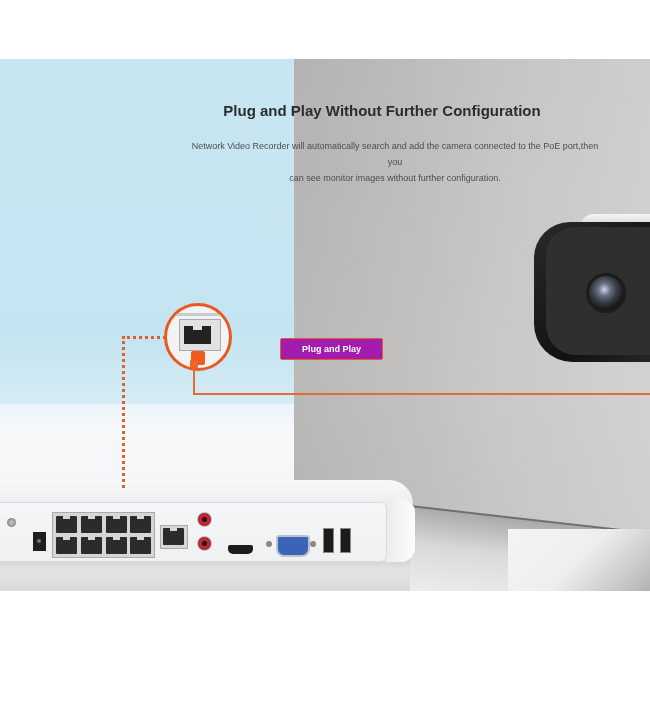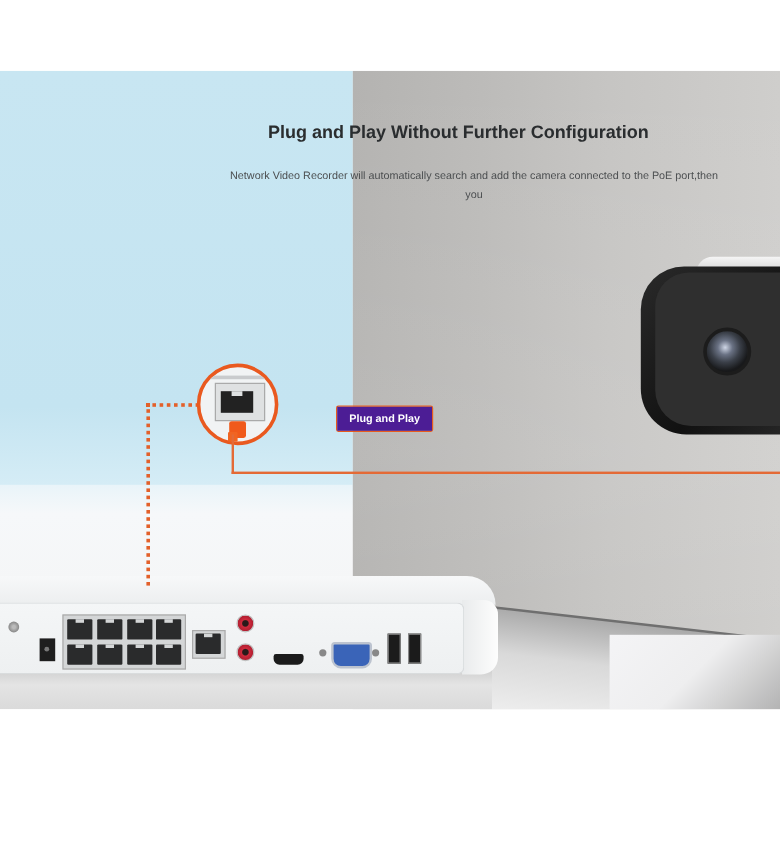--- a/index.html
+++ b/index.html
@@ -44,39 +44,40 @@
   .magnifier { position:absolute; left:164px; top:303px; width:62px; height:62px; border-radius:50%; border:3px solid #e9591f; background:#f1f3f4; overflow:hidden; }
   .mag-port-frame { position:absolute; left:12px; top:13px; width:40px; height:30px; background:#dfe1e2; border:1px solid #aaa; }
   .mag-port { position:absolute; left:4px; top:6px; width:27px; height:18px; background:#222; }
   .mag-port::after { content:""; position:absolute; left:9px; top:0; width:9px; height:4px; background:#dfe1e2; }
   .mag-bar { position:absolute; left:0; top:7px; width:70px; height:3px; background:#c9cbcd; }
   .mag-plug { position:absolute; left:24px; top:45px; width:14px; height:14px; background:#f05a1b; border-radius:2px; }
   .cable-v { position:absolute; left:193px; top:362px; width:2px; height:33px; background:#e46a36; }
   .cable-tip { position:absolute; left:190px; top:360px; width:8px; height:8px; background:#f06422; border-radius:1px; }
   .cable-h { position:absolute; left:193px; top:393px; width:457px; height:2px; background:#e46a36; }
   .tag { position:absolute; left:280px; top:338px; height:20px; display:flex; border:1px solid #e85c1e; border-radius:2px; background:#fff; font-family:"Liberation Sans", sans-serif; font-weight:bold; font-size:9px; }
-  .tag-a { background:#4c1d95; color:#fff; padding:0 10px; line-height:20px; }
+  .tag-a { background:#a21caf; color:#fff; padding:0 21px; line-height:20px; }
   .tag-b { background:#fdf9f6; color:#e0551d; padding:0 6px; line-height:20px; }
 </style>
 </head>
 <body>
 
 <div class="scene">
   <div class="wall-blue"></div>
   <div class="wall-white"></div>
   <div class="wall-gray"></div>
   <div class="baseboard"></div>
   <div class="baseboard-line"></div>
   <div class="floor-right"></div>
   <div class="floor-left"></div>
 </div>
 
 <div class="title">Plug and Play Without Further Configuration</div>
 <div class="desc">
   <div>Network Video Recorder will automatically search and add the camera connected to the PoE port,then you</div>
+  <div>can see monitor images without further configuration.</div>
 </div>
 
 <div class="cam-top"></div>
 <div class="cam">
   <div class="cam-face">
     <div class="lens"></div>
   </div>
 </div>
 
 <div class="nvr">

